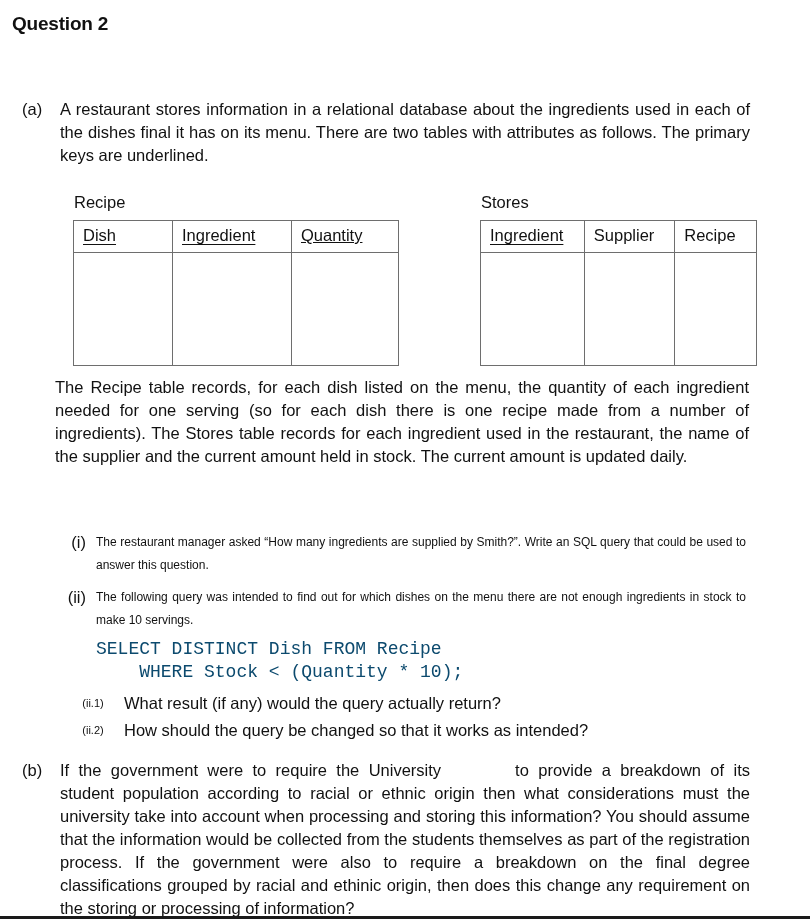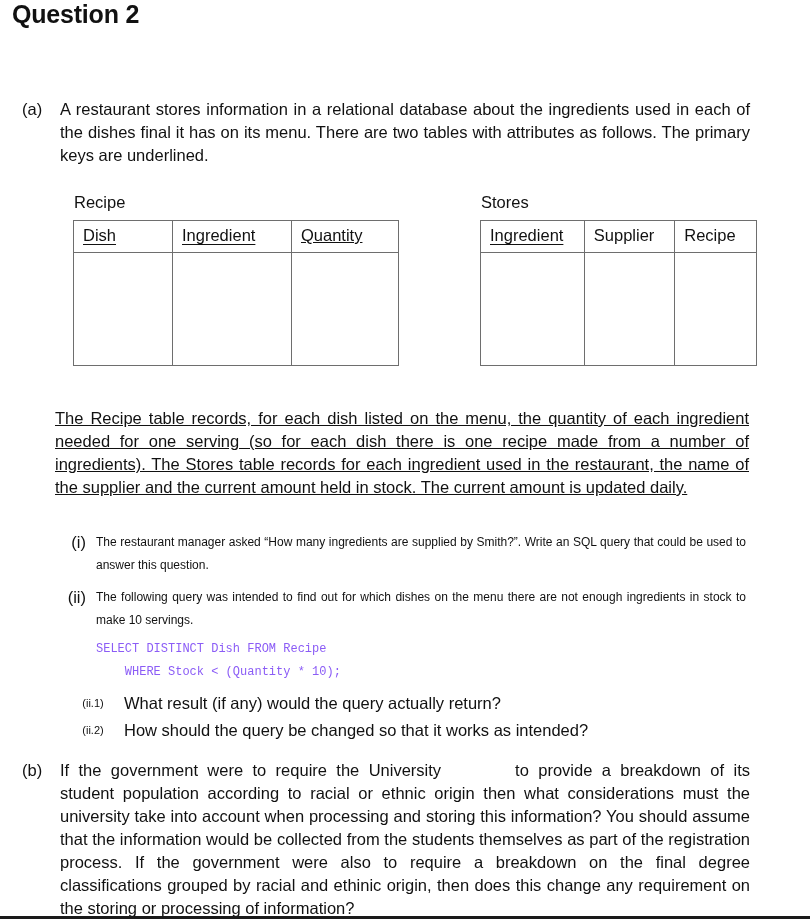--- a/index.html
+++ b/index.html
@@ -21,22 +21,22 @@
     position: relative;
     width: 810px;
     height: 921px;
     box-sizing: border-box;
   }
 
   
   .q-heading {
     position: absolute;
     left: 12px;
-    top: 0;
-    font-size: 25px;
+    top: 13px;
+    font-size: 19px;
     font-weight: bold;
     letter-spacing: -0.2px;
   }
 
   
   .part {
     position: absolute;
     display: flex;
     align-items: flex-start;
   }
@@ -135,26 +135,25 @@
   #tbl-recipe th:nth-child(3) { width: 88px; text-decoration: underline; }
   
   #tbl-stores th:nth-child(1) { width: 100px; }
   #tbl-stores th:nth-child(2) { width: 86px; }
   #tbl-stores th:nth-child(3) { width: 78px; }
 
   
   #desc-paragraph {
     position: absolute;
     left: 55px;
-    top: 407px;
+    top: 376px;
     width: 694px;
     font-size: 16.5px;
     line-height: 23px;
     text-align: justify;
-    text-decoration: underline;
   }
 
   
   .roman-list {
     position: absolute;
     left: 62px;
     top: 531px;
     width: 684px;
   }
   .roman-item {
@@ -177,24 +176,24 @@
     line-height: 23px;
     text-align: justify;
   }
 
   
   #sql-block {
     position: absolute;
     left: 96px;
     top: 638px;
     font-family: "Liberation Mono", "DejaVu Sans Mono", monospace;
-    font-size: 12px;
+    font-size: 18px;
     line-height: 23px;
     white-space: pre;
-    color: #8b5cf6;
+    color: #0c4a6e;
   }
 
   
   .subitem-list {
     position: absolute;
     left: 62px;
     top: 691px;
     width: 684px;
   }
   .subitem {

